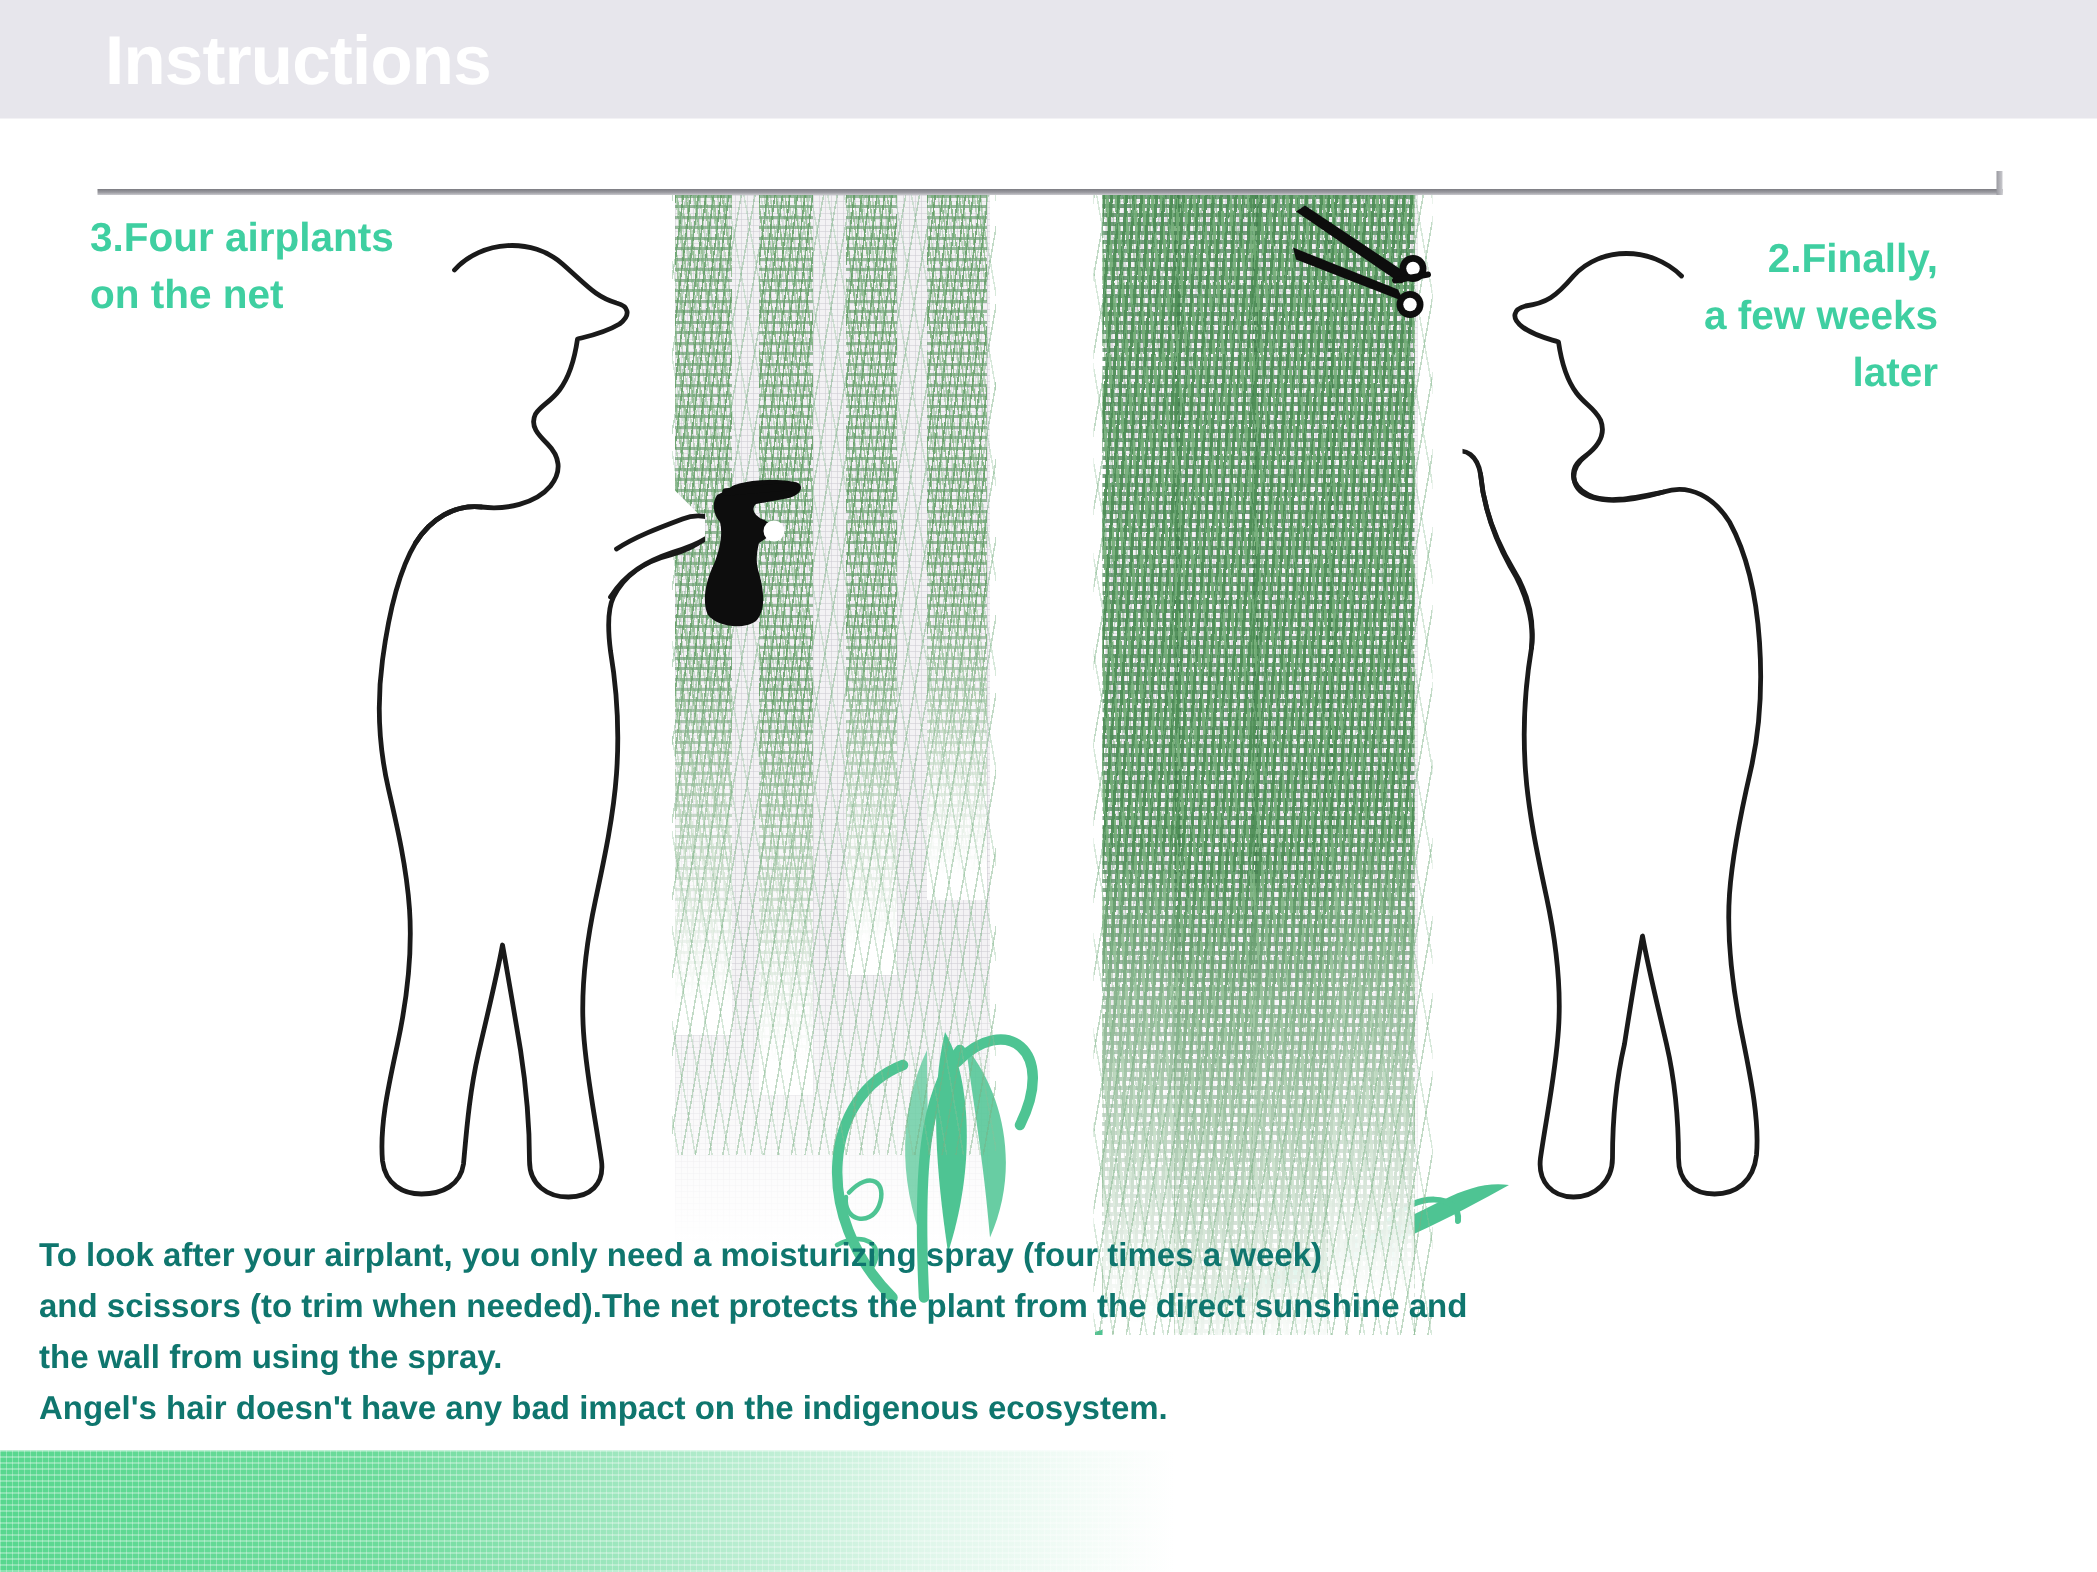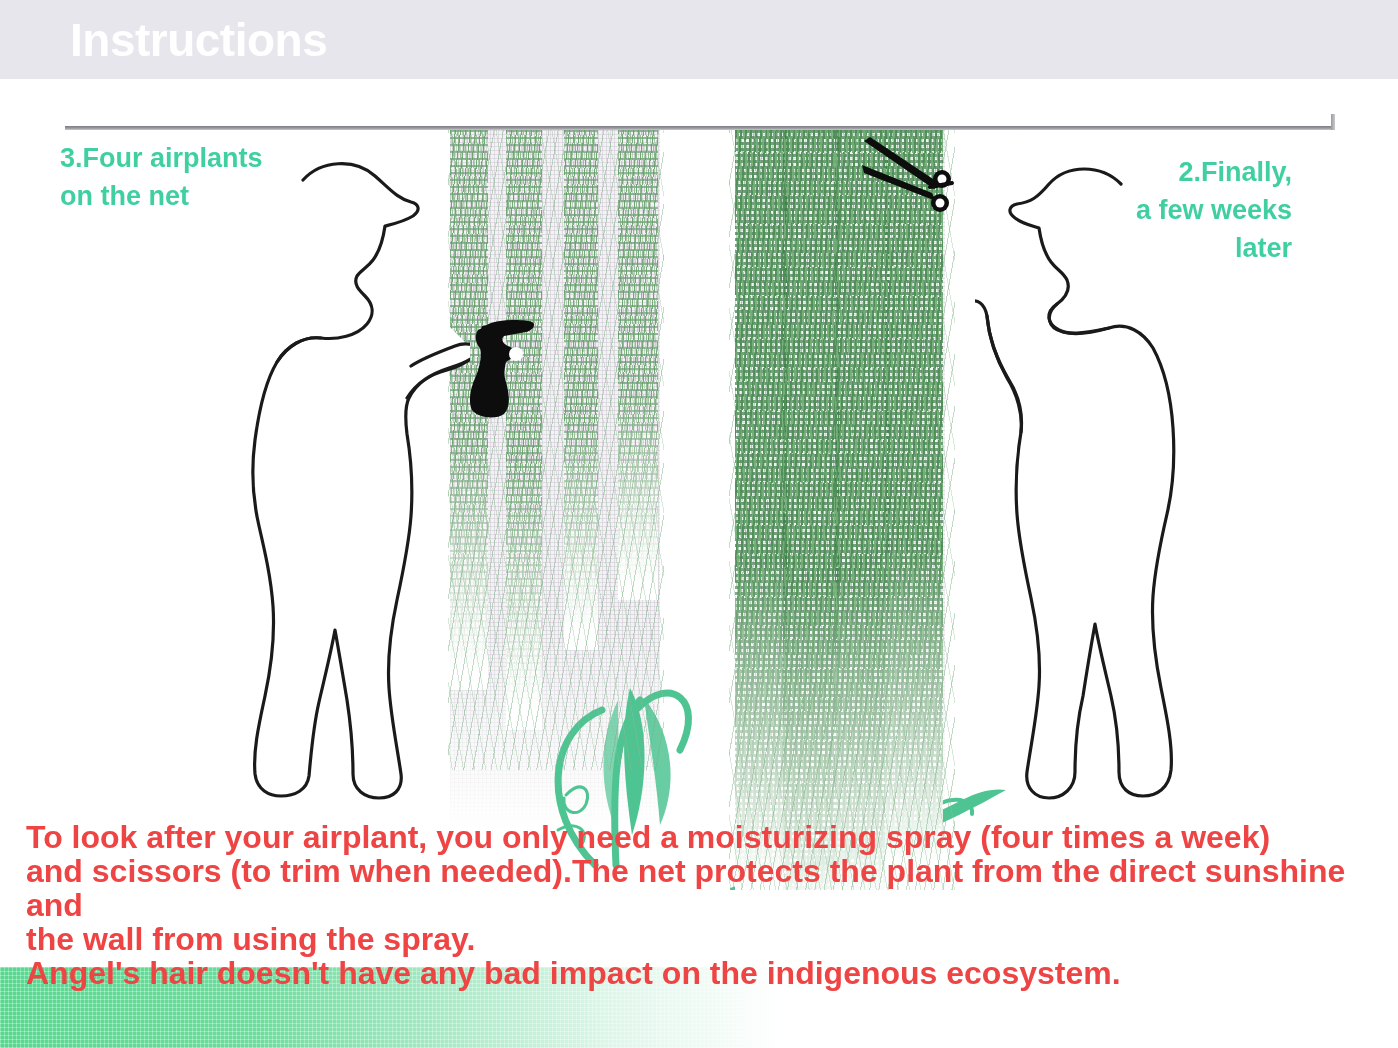--- a/index.html
+++ b/index.html
@@ -103,21 +103,21 @@
   
   .figure{position:absolute;}
   #figure-left{left:225px;top:10px;width:245px;height:680px;}
   #figure-right{left:975px;top:10px;width:230px;height:680px;}
   #spray-bottle{position:absolute;left:460px;top:180px;width:80px;height:110px;}
   #scissors{position:absolute;left:860px;top:5px;width:110px;height:90px;}
 
   
   .body-text{
     position:absolute;left:26px;top:820px;width:1340px;
-    font-size:32px;font-weight:bold;color:#ef4444;
+    font-size:22px;font-weight:bold;color:#0f766e;
     line-height:34px;white-space:pre-line;z-index:6;
   }
 
   
   .footer-bar{
     position:absolute;left:0;top:967px;width:1398px;height:81px;
     background:linear-gradient(to right,#58d78f 0%,#6cdb9b 18%,#a9e9c6 32%,#dff6ea 44%,#ffffff 56%,#ffffff 100%);
   }
   .footer-mesh{
     position:absolute;inset:0;

